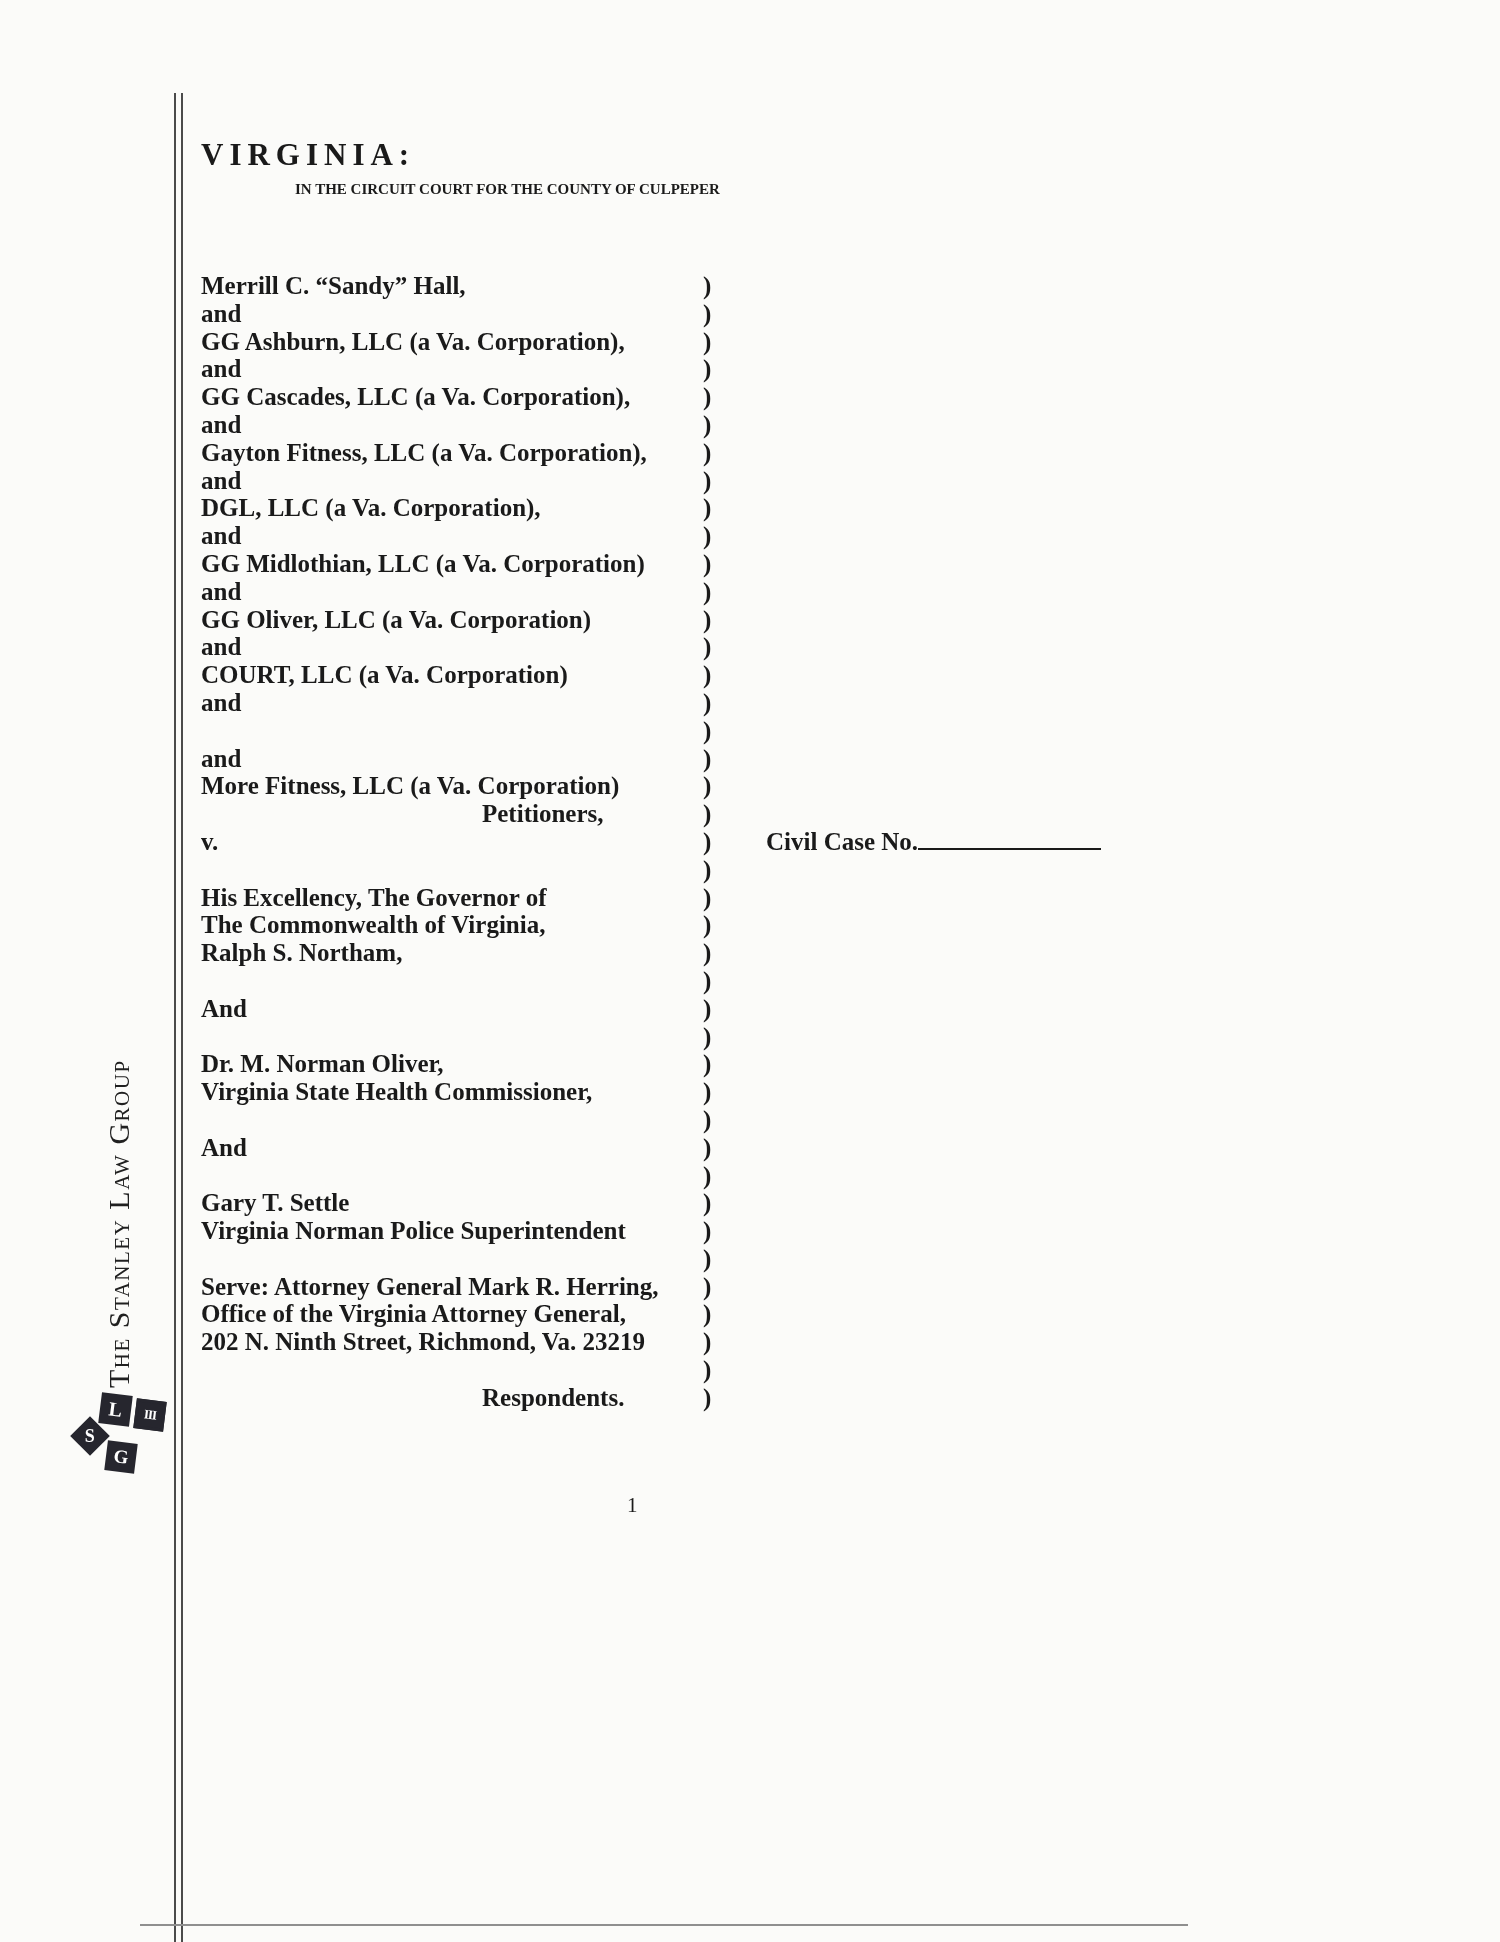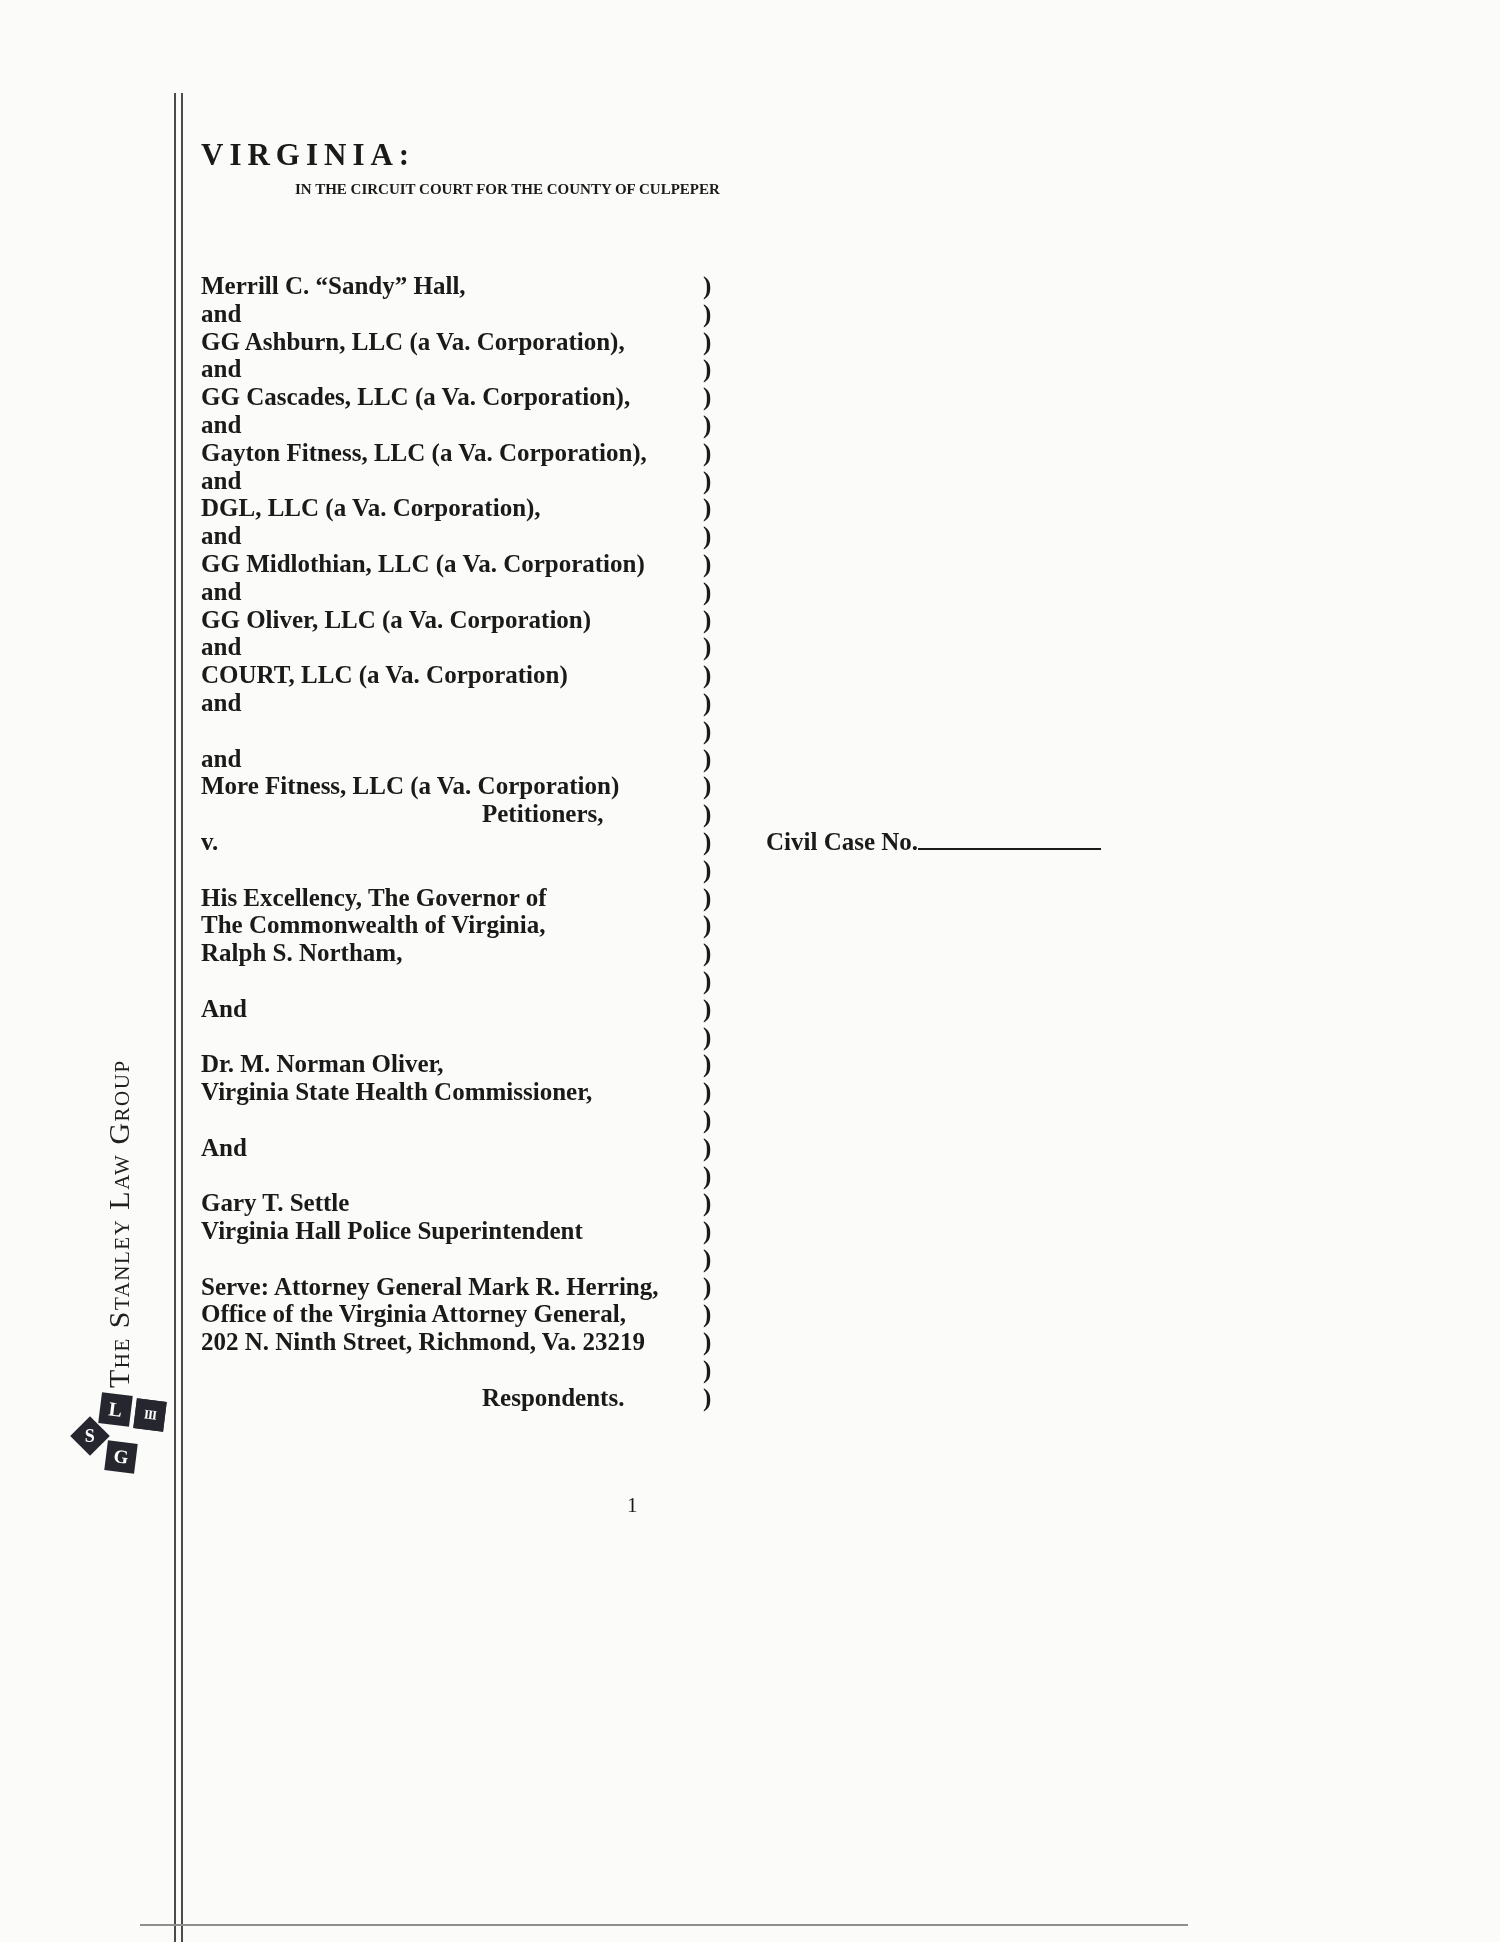--- a/index.html
+++ b/index.html
@@ -210,21 +210,21 @@
       </div>
       <div class="caption-row">
         <span class="row-text"></span>
         <span class="row-paren">)</span>
       </div>
       <div class="caption-row">
         <span class="row-text">Gary T. Settle</span>
         <span class="row-paren">)</span>
       </div>
       <div class="caption-row">
-        <span class="row-text">Virginia Hall Police Superintendent</span>
+        <span class="row-text">Virginia Norman Police Superintendent</span>
         <span class="row-paren">)</span>
       </div>
       <div class="caption-row">
         <span class="row-text"></span>
         <span class="row-paren">)</span>
       </div>
       <div class="caption-row">
         <span class="row-text">Serve: Attorney General Mark R. Herring,</span>
         <span class="row-paren">)</span>
       </div>

